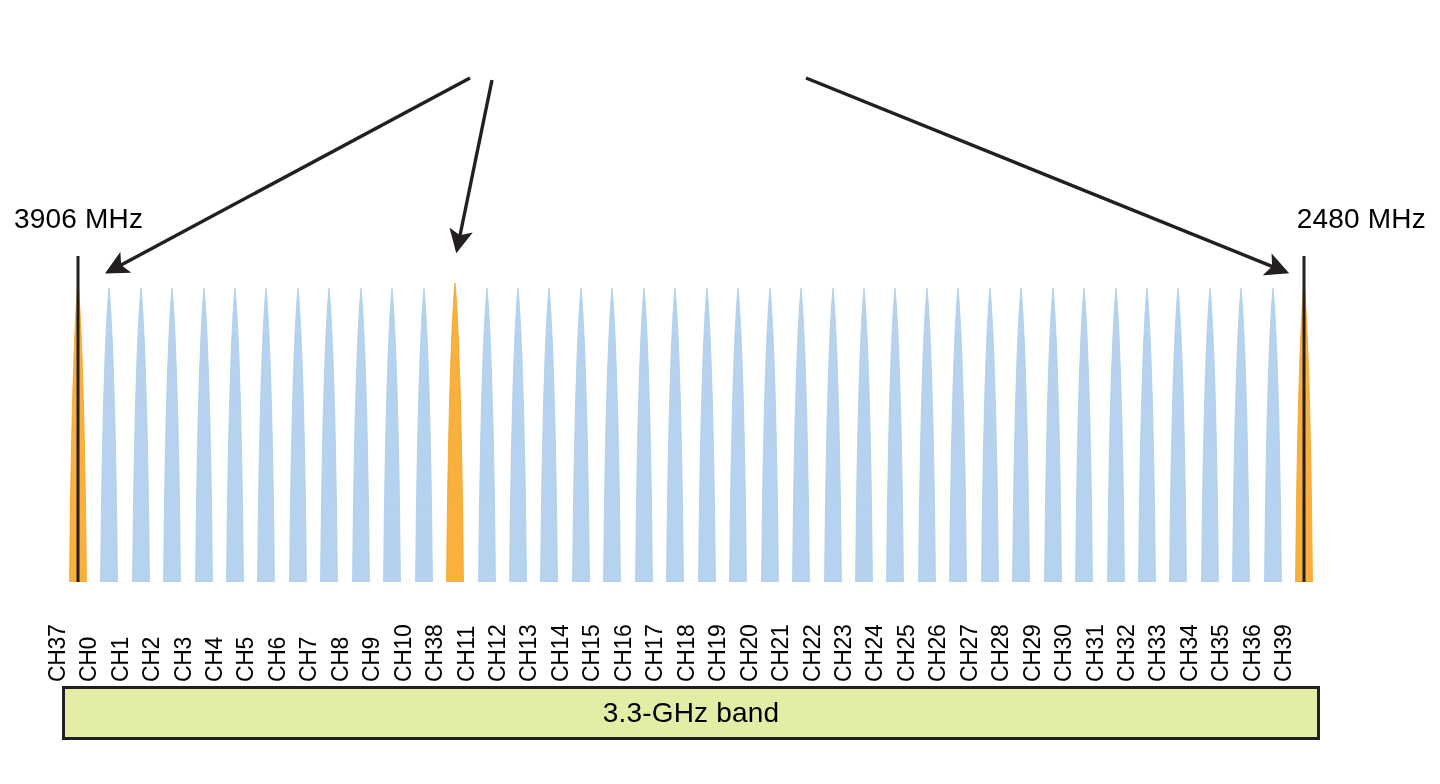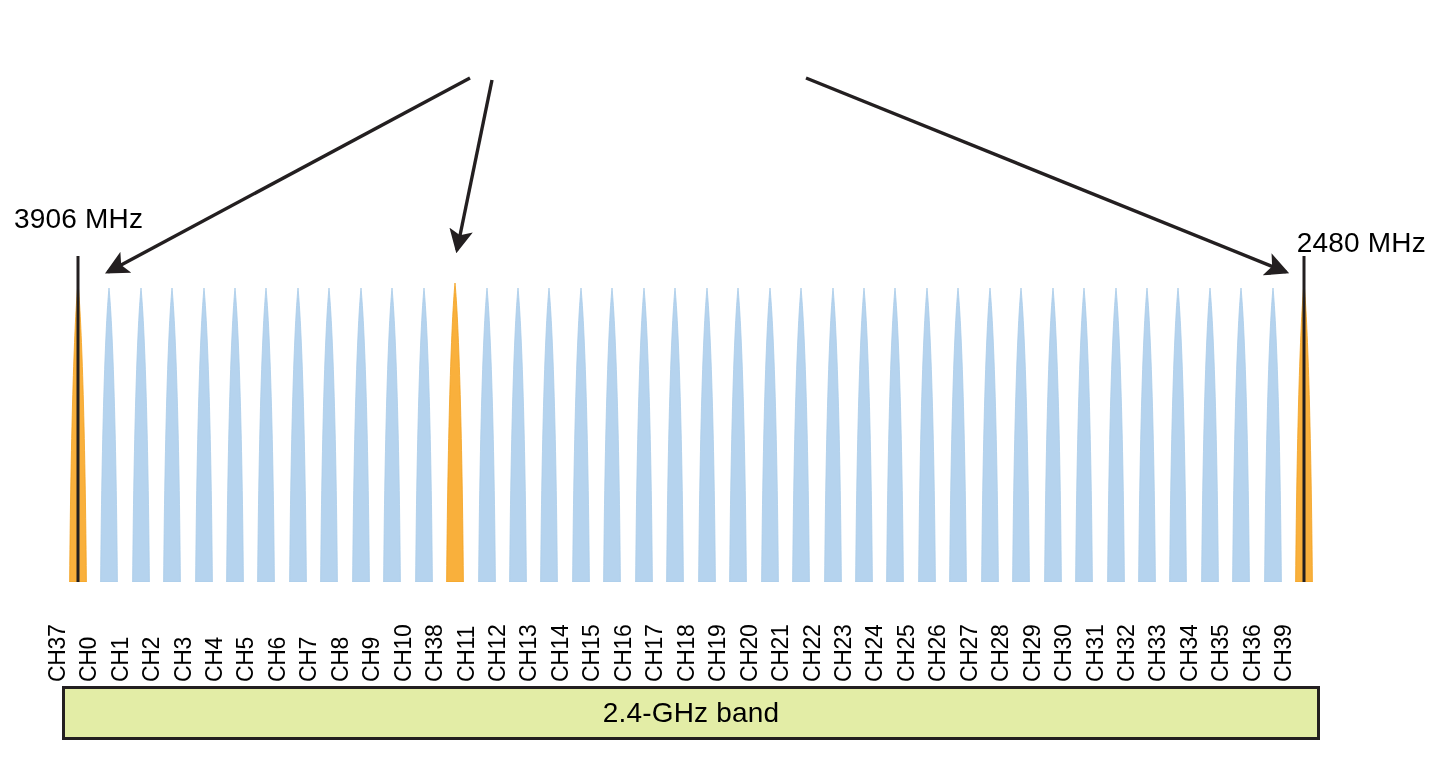--- a/index.html
+++ b/index.html
@@ -33,21 +33,21 @@
   }
 
   
   .freq-label {
     position: absolute;
     font-size: 28px;
     white-space: nowrap;
     letter-spacing: 0.2px;
   }
   #freq-left  { left: 14px;  top: 203px; }
-  #freq-right { right: 14px; top: 203px; margin-top: 24px; }
+  #freq-right { right: 14px; top: 203px; }
 
   
   #arrows {
     position: absolute;
     left: 0;
     top: 0;
     width: 1440px;
     height: 784px;
     pointer-events: none;
   }
@@ -465,16 +465,16 @@
       </div>
       <div class="ch-label" style="left: 1198.83px;">
         <span>CH36</span>
       </div>
       <div class="ch-label" style="left: 1230.27px;">
         <span>CH39</span>
       </div>
     </div>
 
   <div id="band-bar">
-    <span id="band-bar-label">2.4-GHz band</span>
+    <span id="band-bar-label">3.3-GHz band</span>
   </div>
 
 </div>
 
 </body></html>

